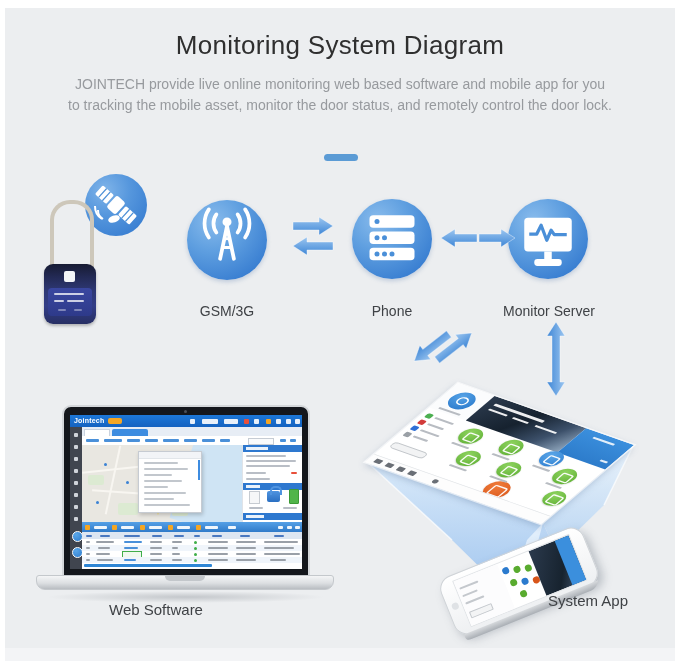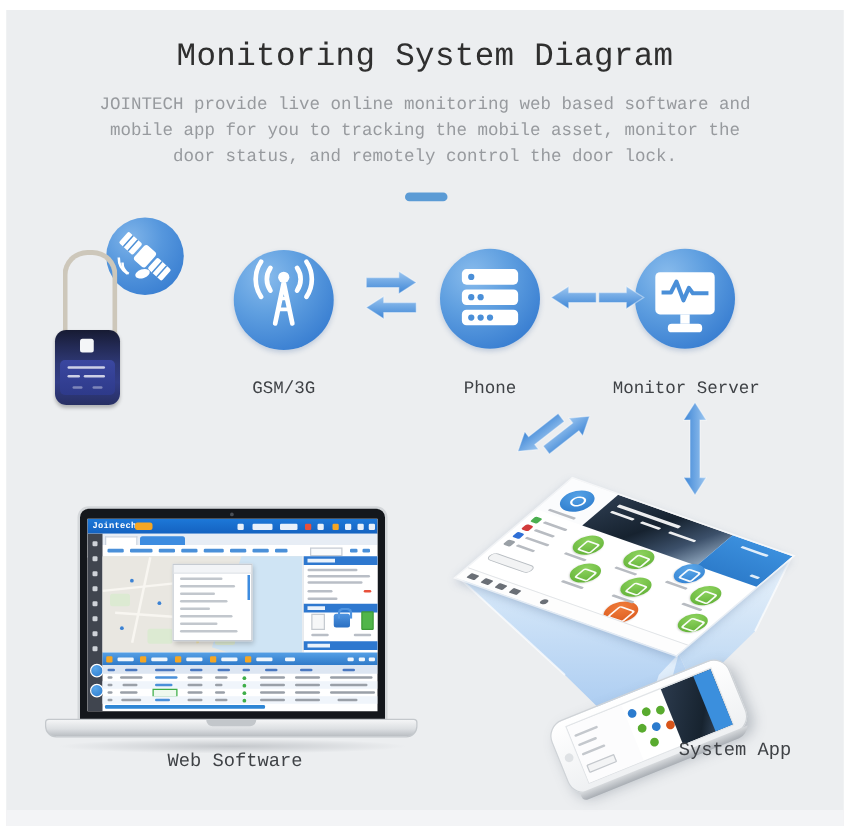--- a/index.html
+++ b/index.html
@@ -1,17 +1,17 @@
 <!DOCTYPE html>
 <html><head>
 <meta charset="utf-8">
 <style>
   html,body{margin:0;padding:0;background:#fff;}
   .stage{position:relative;width:680px;height:661px;background:#fff;overflow:hidden;
-         font-family:Liberation Mono, monospace;}
+         font-family:Liberation Sans, sans-serif;}
   .panel{position:absolute;left:5px;top:8px;right:5px;bottom:0;background:#eceef0;}
   .panel-foot{position:absolute;left:5px;top:648px;right:5px;bottom:0;background:#f3f4f6;}
 
   
   .title{position:absolute;left:0;right:0;top:30px;text-align:center;
          font-size:26px;font-weight:500;color:#2f2f2f;letter-spacing:.3px;}
   .desc{position:absolute;left:68px;top:74px;width:544px;text-align:center;
         font-size:14px;line-height:21px;color:#979a9e;}
   .divider{position:absolute;left:324px;top:154px;width:34px;height:7px;border-radius:3.5px;
            background:#5b9bd5;}
@@ -512,15 +512,15 @@
     </g>
     <g transform="translate(449,334) rotate(142)">
       <polygon points="0,-4 30,-4 30,-9 44,0 30,9 30,4 0,4" fill="url(#arrB)" stroke="rgba(255,255,255,.4)"></polygon>
     </g>
 
     <g transform="translate(556,322) rotate(90)">
       <polygon points="14,-9 14,-4 60,-4 60,-9 74,0 60,9 60,4 14,4 14,9 0,0" fill="url(#arrB)" stroke="rgba(255,255,255,.4)"></polygon>
     </g>
   </svg>
 
-  <div class="foot-label" style="left:116px;top:601px;width:144px;text-align:center;">Web Software</div>
+  <div class="foot-label" style="left:84px;top:601px;width:144px;text-align:center;">Web Software</div>
   <div class="foot-label" style="left:528px;top:592px;width:120px;">System App</div>
 </div>
 
 </body></html>

